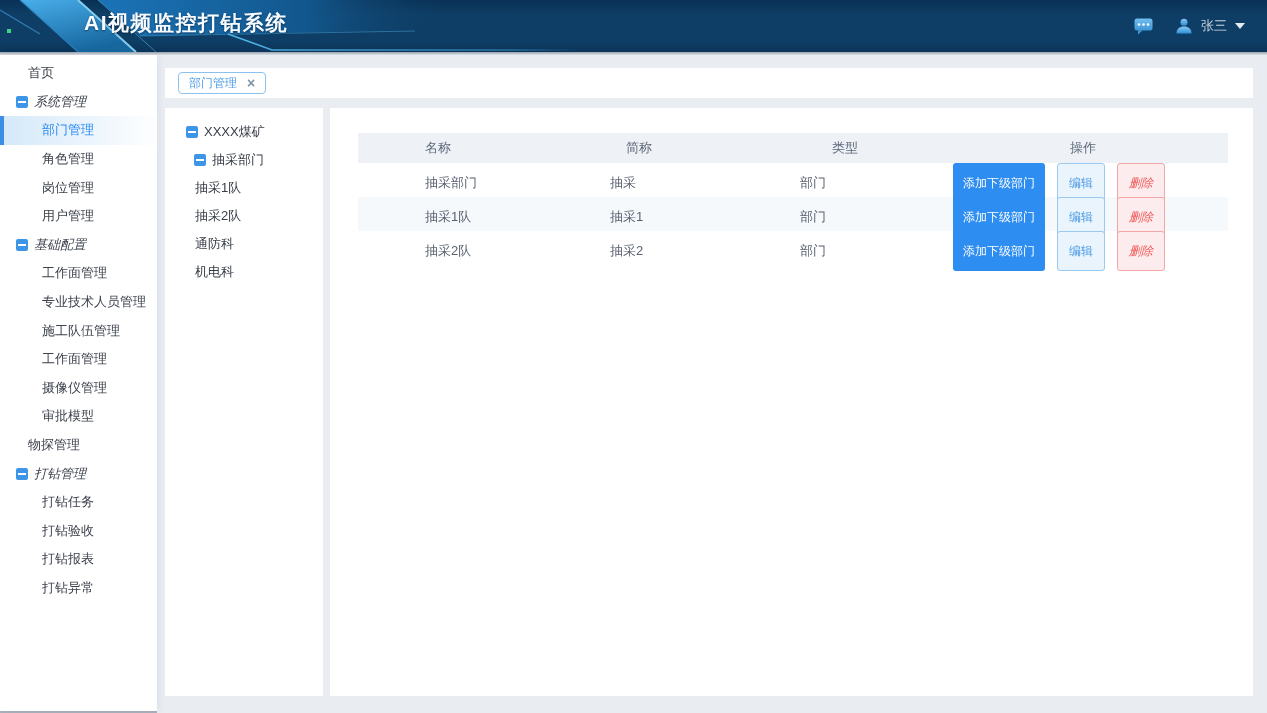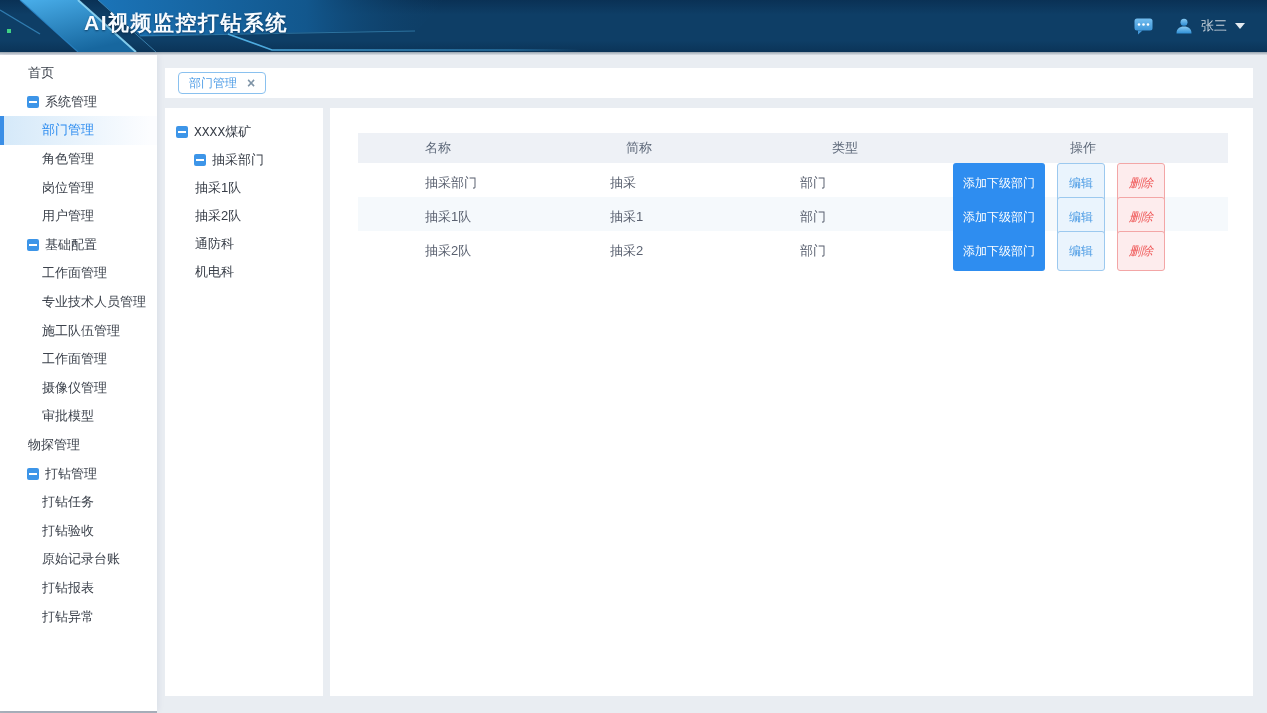--- a/index.html
+++ b/index.html
@@ -22,40 +22,40 @@
   .user-name { font-size:13px; color:#c9d3dc; margin-right:8px; }
   .caret-down { width:0; height:0; border-left:5px solid transparent; border-right:5px solid transparent;
     border-top:6px solid #e4ebf1; cursor:pointer; }
 
   
   .sidebar { position:absolute; left:0; top:55px; width:157px; height:656px; background:#ffffff;
     box-shadow:2px 0 6px rgba(15,40,80,.06); padding-top:4px; z-index:2; }
   .sidebar-bottom-line { position:absolute; left:0; top:711px; width:157px; height:2px; background:#a9b1bb; }
   .mi { height:28.6px; display:flex; align-items:center; font-size:13px; color:#3c424c; cursor:pointer; }
   .mi.top { padding-left:28px; }
-  .mi.group { padding-left:27px; }
+  .mi.group { padding-left:16px;font-style:italic; }
   .mi.group .collapse-icon { margin-right:6px; }
   .mi.child { padding-left:42px; }
   .mi.active { color:var(--primary,#3e96e6); background:linear-gradient(90deg,#d5e9f9 0%,#fcfdff 95%);
     border-left:4px solid #3a8ee6; padding-left:38px; }
   .collapse-icon { width:12px; height:12px; background:#3d95e8; border-radius:2px; position:relative; flex:none; }
   .collapse-icon::after { content:""; position:absolute; left:2px; right:2px; top:5px; height:2px; background:#fff; }
 
   
   .tabbar { position:absolute; left:165px; top:68px; width:1088px; height:30px; background:#fff;
     display:flex; align-items:center; padding-left:13px; }
   .tab { height:22px; border:1px solid #8ac1ef; border-radius:4px; background:#fff;
     display:inline-flex; align-items:center; padding:0 10px; font-size:12px; color:#4f9de6; cursor:pointer; }
   .tab-close { margin-left:10px; color:#7e93a6; font-size:14px; font-weight:bold; line-height:1; cursor:pointer; }
 
   
   .tree-panel { position:absolute; left:165px; top:108px; width:158px; height:588px; background:#fff; padding-top:10px; }
   .ti { height:28px; display:flex; align-items:center; font-size:13px; color:#363c46; cursor:pointer; }
   .ti .collapse-icon { margin-right:6px; }
-  .ti.d1 { padding-left:11px;font-family:Liberation Mono, monospace; }
+  .ti.d1 { padding-left:21px; }
   .ti.d2 { padding-left:29px; }
   .ti.d3 { padding-left:30px; }
 
   
   .table-panel { position:absolute; left:330px; top:108px; width:923px; height:588px; background:#fff; }
   .table { margin:25px 25px 0 28px; }
   .thead, .tr { display:grid; grid-template-columns:185px 190px 157px 1fr; align-items:center; }
   .thead { height:30px; background:#eef1f6; font-size:13px; color:#5d6879;gap:16px; }
   .th { padding-left:67px; white-space:nowrap; }
   .th.op { padding-left:0; text-align:center; }
@@ -183,23 +183,20 @@
           <span class="collapse-icon"></span>
           <span>打钻管理</span>
         </div>
         <div class="mi child">
           <span>打钻任务</span>
         </div>
         <div class="mi child">
           <span>打钻验收</span>
         </div>
         <div class="mi child">
-          <span>原始记录台账</span>
-        </div>
-        <div class="mi child">
           <span>打钻报表</span>
         </div>
         <div class="mi child">
           <span>打钻异常</span>
         </div>
       </nav>
   </aside>
   <div class="sidebar-bottom-line"></div>
 
   <div class="tabbar">

